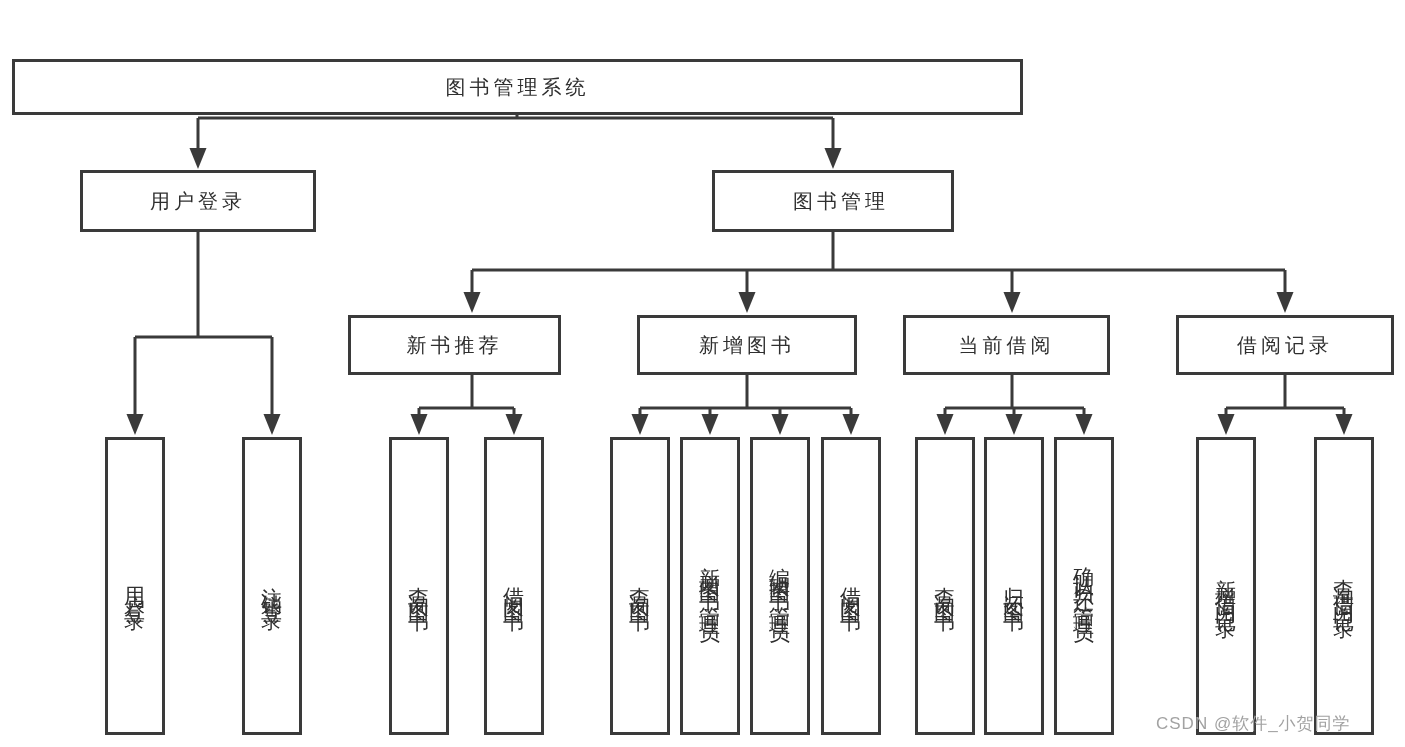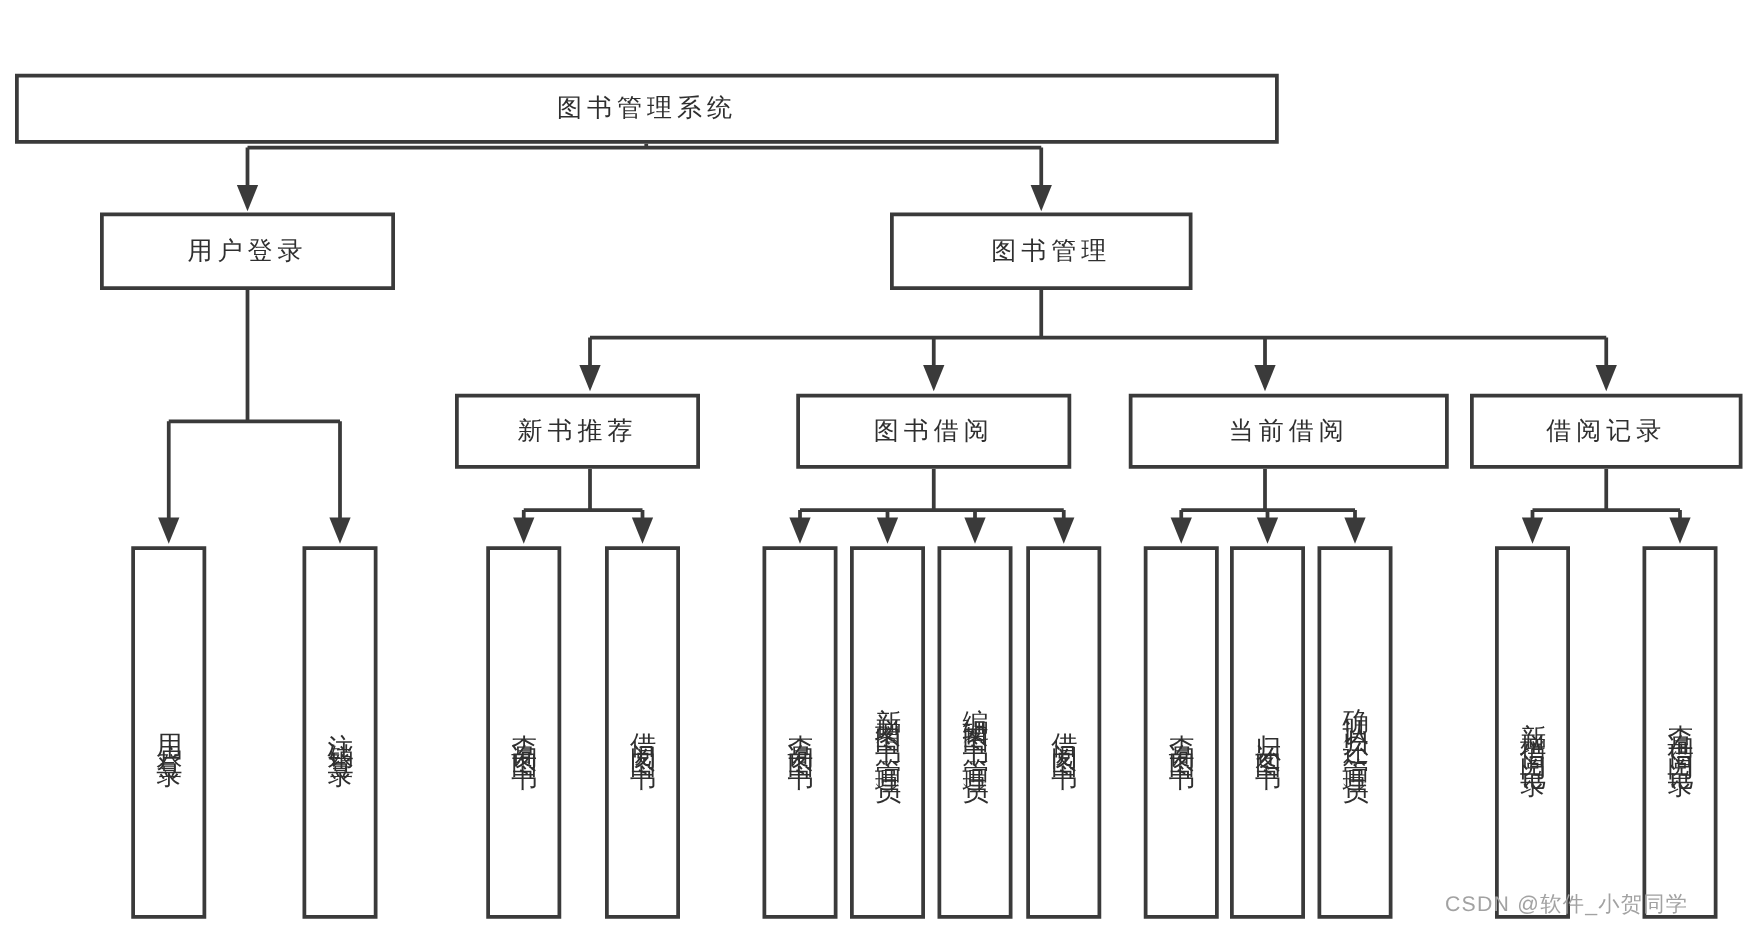--- a/index.html
+++ b/index.html
@@ -83,23 +83,23 @@
       <polygon points="1226,435 1217.5,414 1234.5,414"></polygon>
       <polygon points="1344,435 1335.5,414 1352.5,414"></polygon>
     </g>
   </svg>
 
   <div class="node hbox root">图书管理系统</div>
 
   <div class="node hbox lvl2" style="left:80px;width:236px;">用户登录</div>
   <div class="node hbox lvl2" style="left:712px;width:242px;padding-left:16px;">图书管理</div>
 
-  <div class="node hbox lvl3" style="left:364px;width:196px;">新书推荐</div>
-  <div class="node hbox lvl3" style="left:637px;width:220px;">图书借阅</div>
-  <div class="node hbox lvl3" style="left:903px;width:256px;">当前借阅</div>
+  <div class="node hbox lvl3" style="left:348px;width:213px;">新书推荐</div>
+  <div class="node hbox lvl3" style="left:637px;width:220px;">新增图书</div>
+  <div class="node hbox lvl3" style="left:903px;width:207px;">当前借阅</div>
   <div class="node hbox lvl3" style="left:1176px;width:218px;">借阅记录</div>
 
   <div class="node vbox" style="left:105px;">用户登录</div>
   <div class="node vbox" style="left:242px;">注销登录</div>
 
   <div class="node vbox" style="left:389px;">查询图书</div>
   <div class="node vbox" style="left:484px;">借阅图书</div>
 
   <div class="node vbox" style="left:610px;">查询图书</div>
   <div class="node vbox" style="left:680px;">新增图书（管理员）</div>

